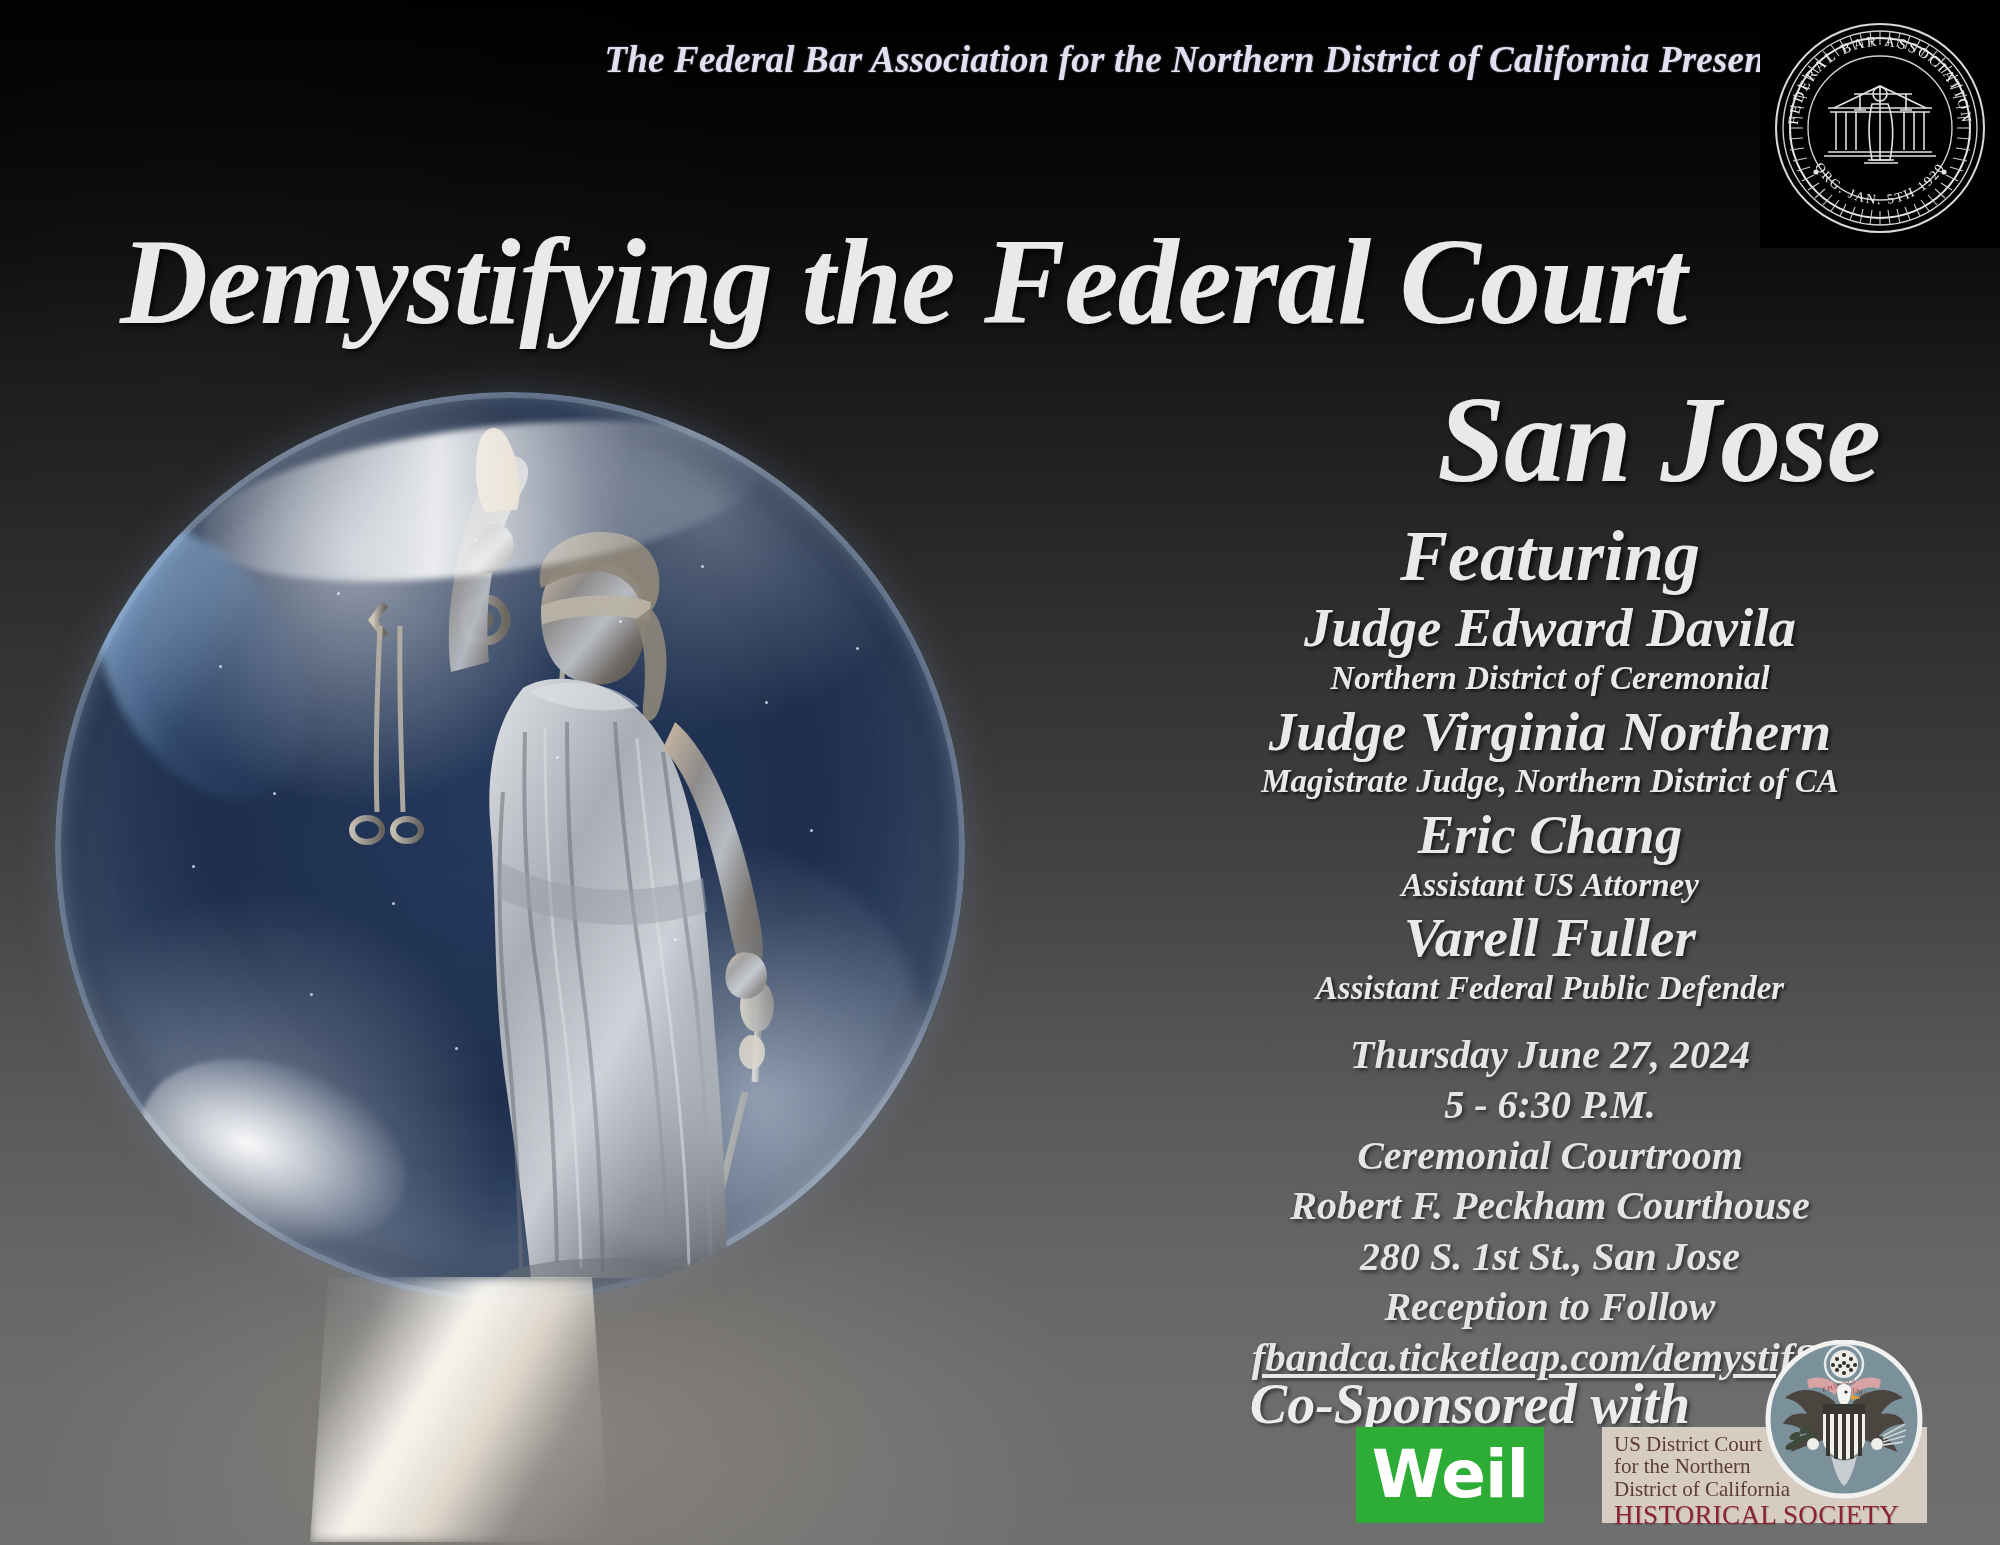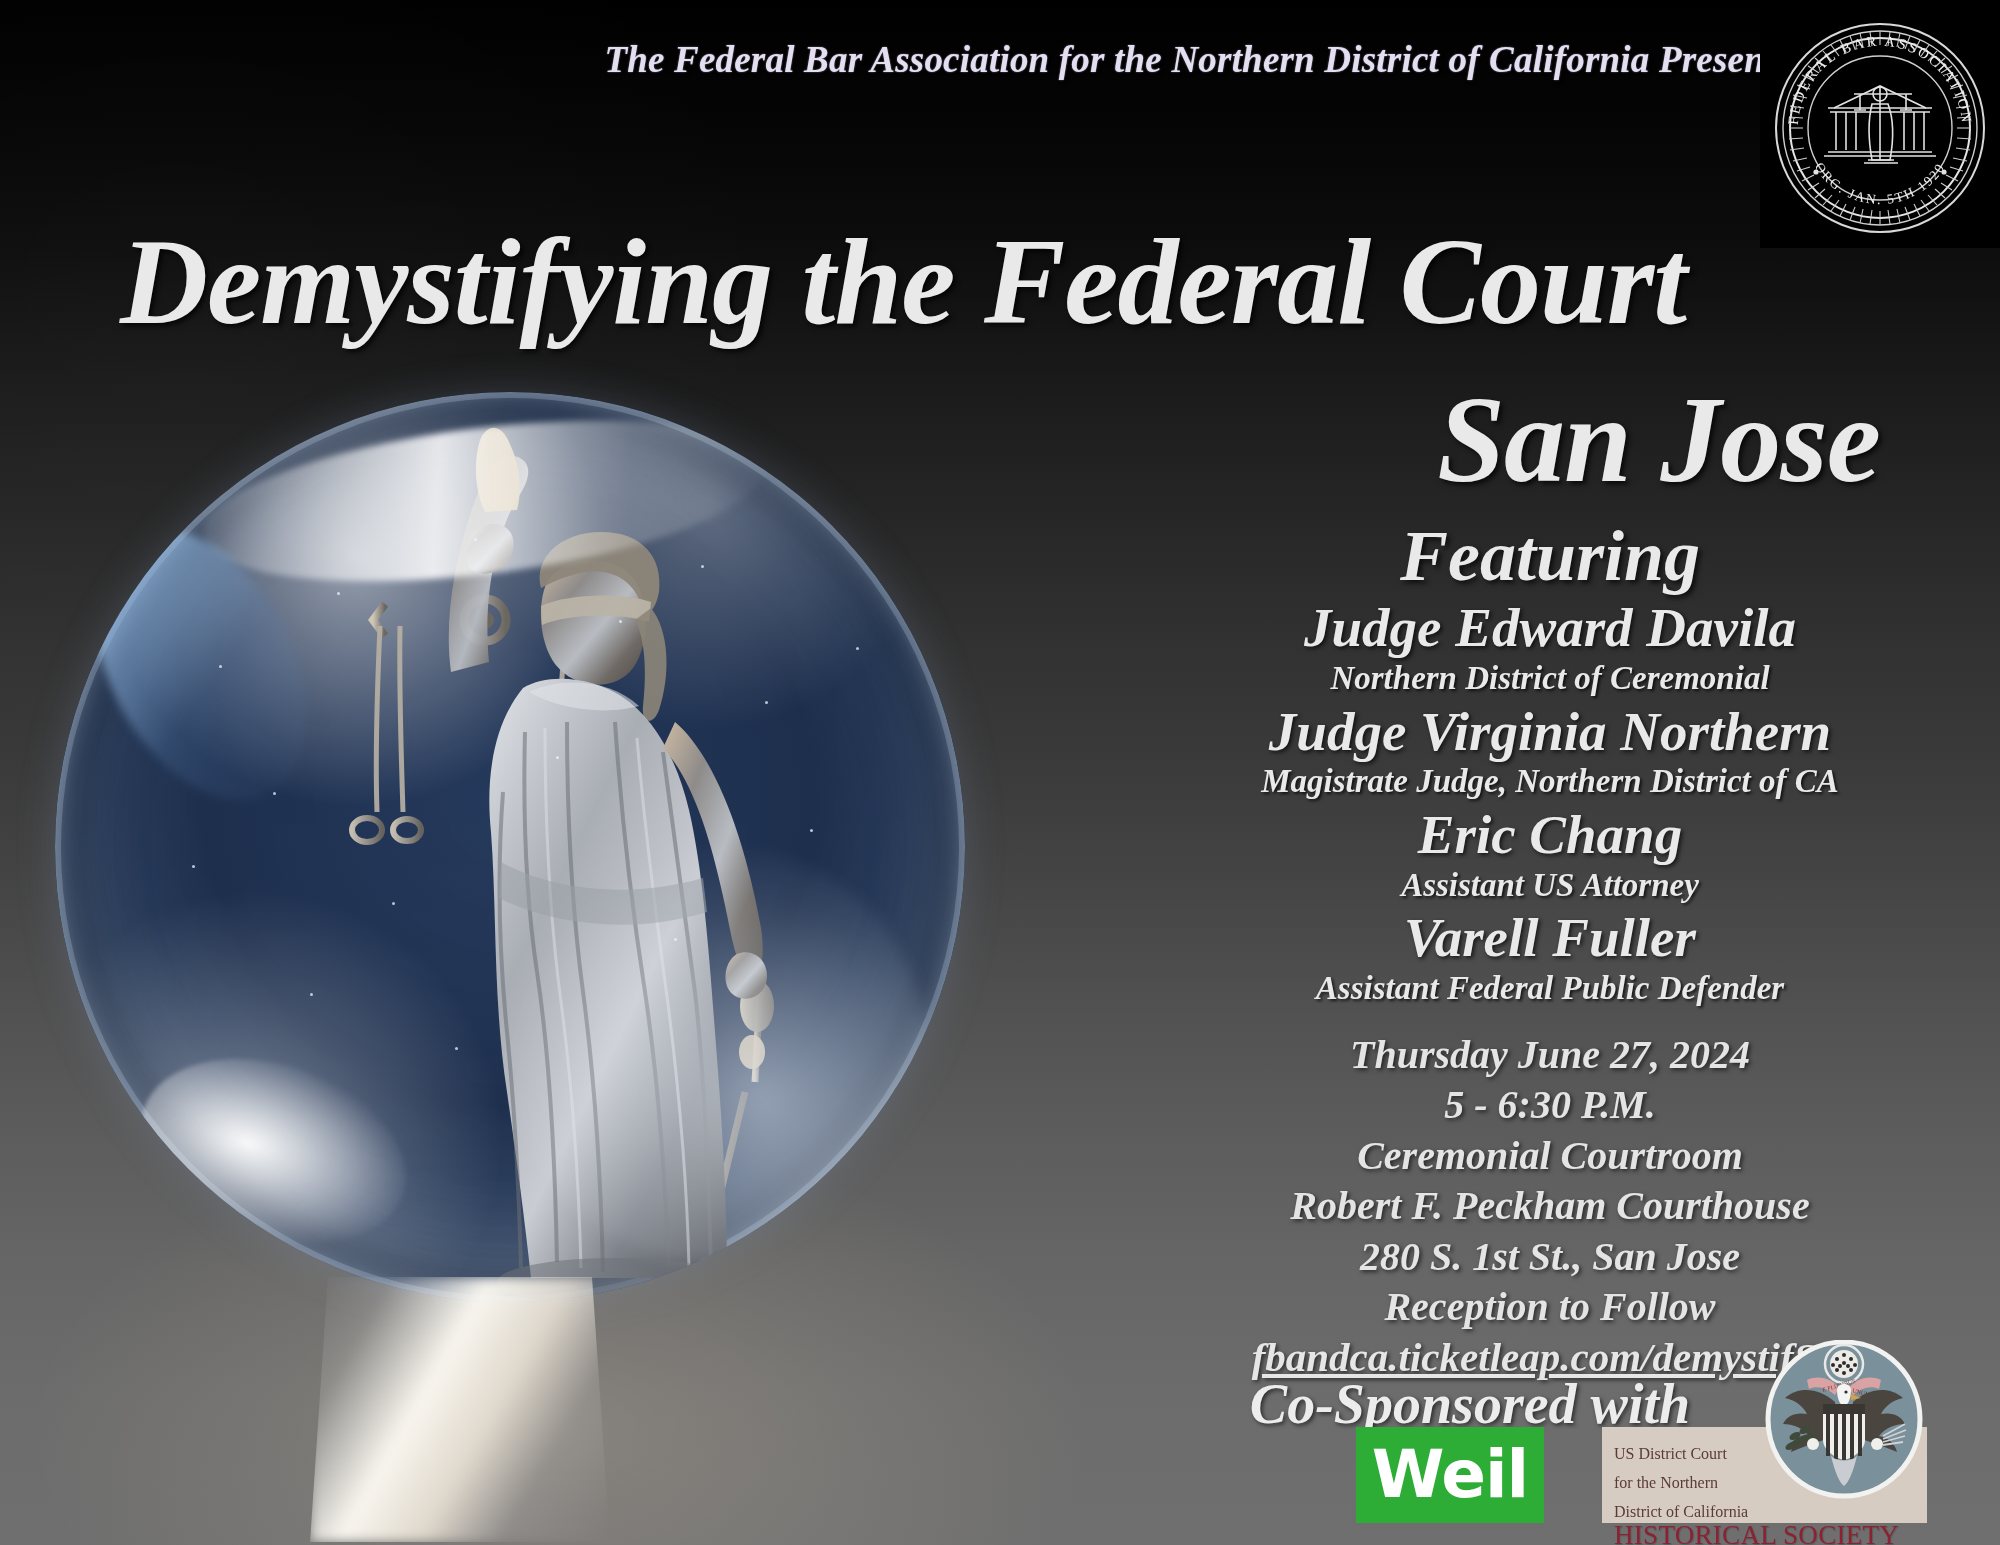--- a/index.html
+++ b/index.html
@@ -304,25 +304,24 @@
     left: 1602px;
     top: 1427px;
     width: 325px;
     height: 96px;
     background: #d7ccc1;
     padding: 6px 10px 6px 12px;
     box-sizing: border-box;
   }
   .hist-small {
     font-family: "Liberation Serif", "DejaVu Serif", serif;
-    font-size: 16px;
+    font-size: 21px;
     line-height: 1.07;
     color: #5b3b39;
     white-space: nowrap;
-    margin-top: 12px;
   }
   .hist-big {
     font-family: "Liberation Serif", "DejaVu Serif", serif;
     font-size: 27px;
     line-height: 1.05;
     color: #8b2232;
     letter-spacing: .3px;
     margin-top: 1px;
     white-space: nowrap;
     text-shadow: 1px 1px 1px rgba(0,0,0,.18);

